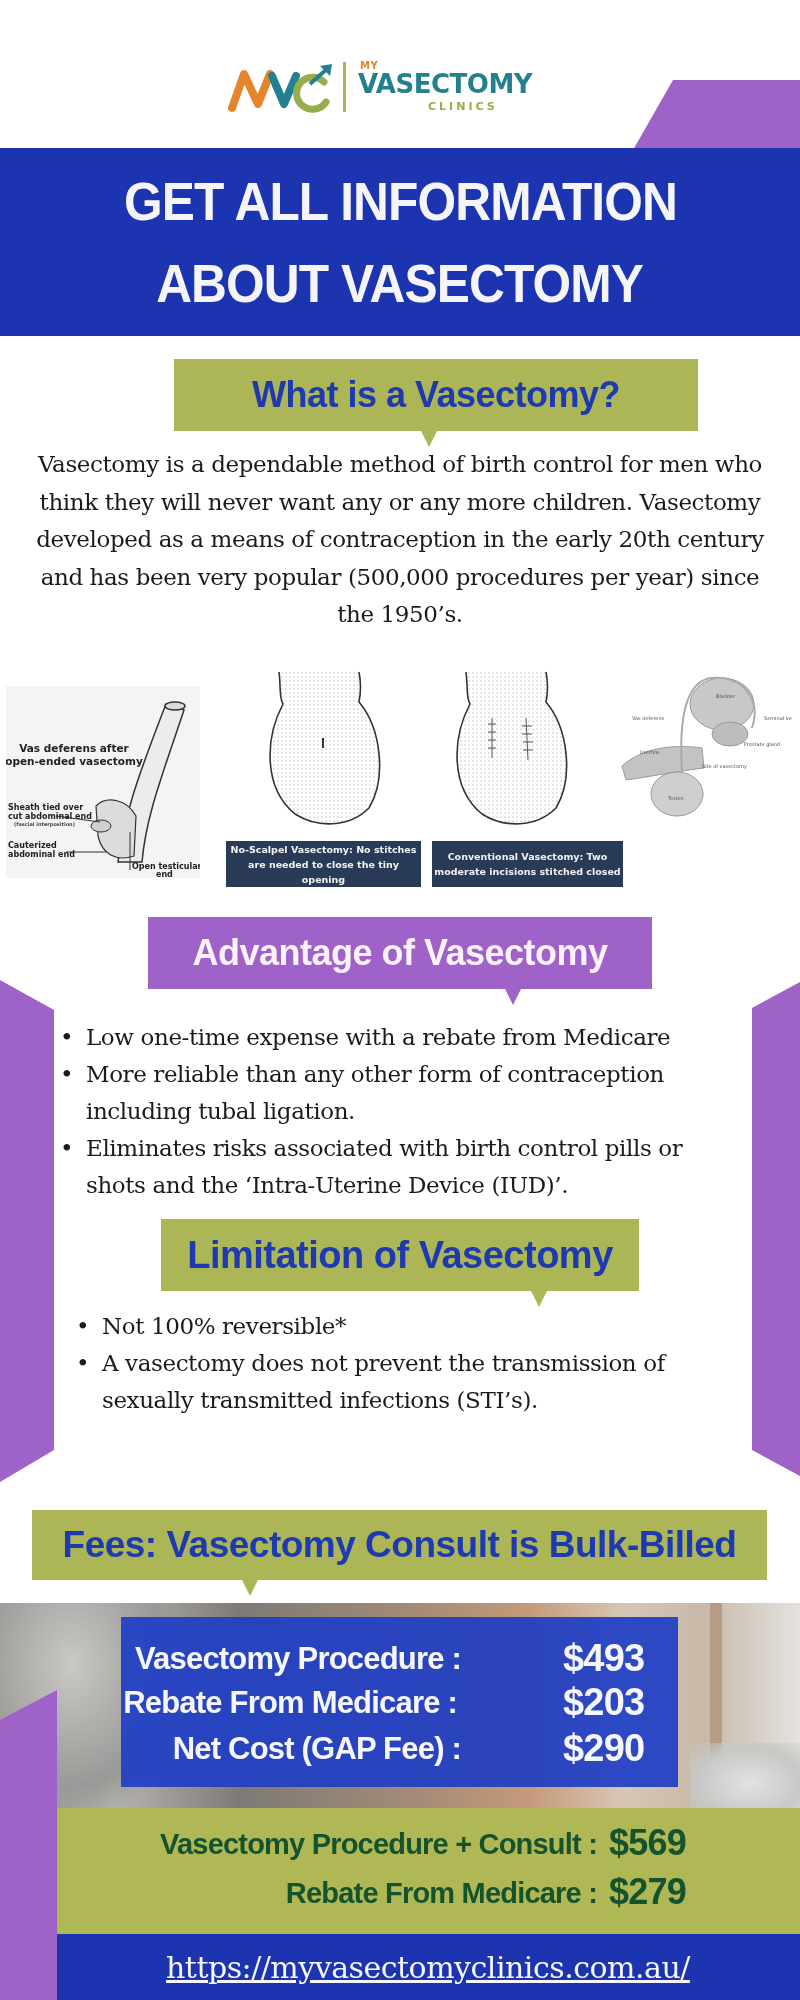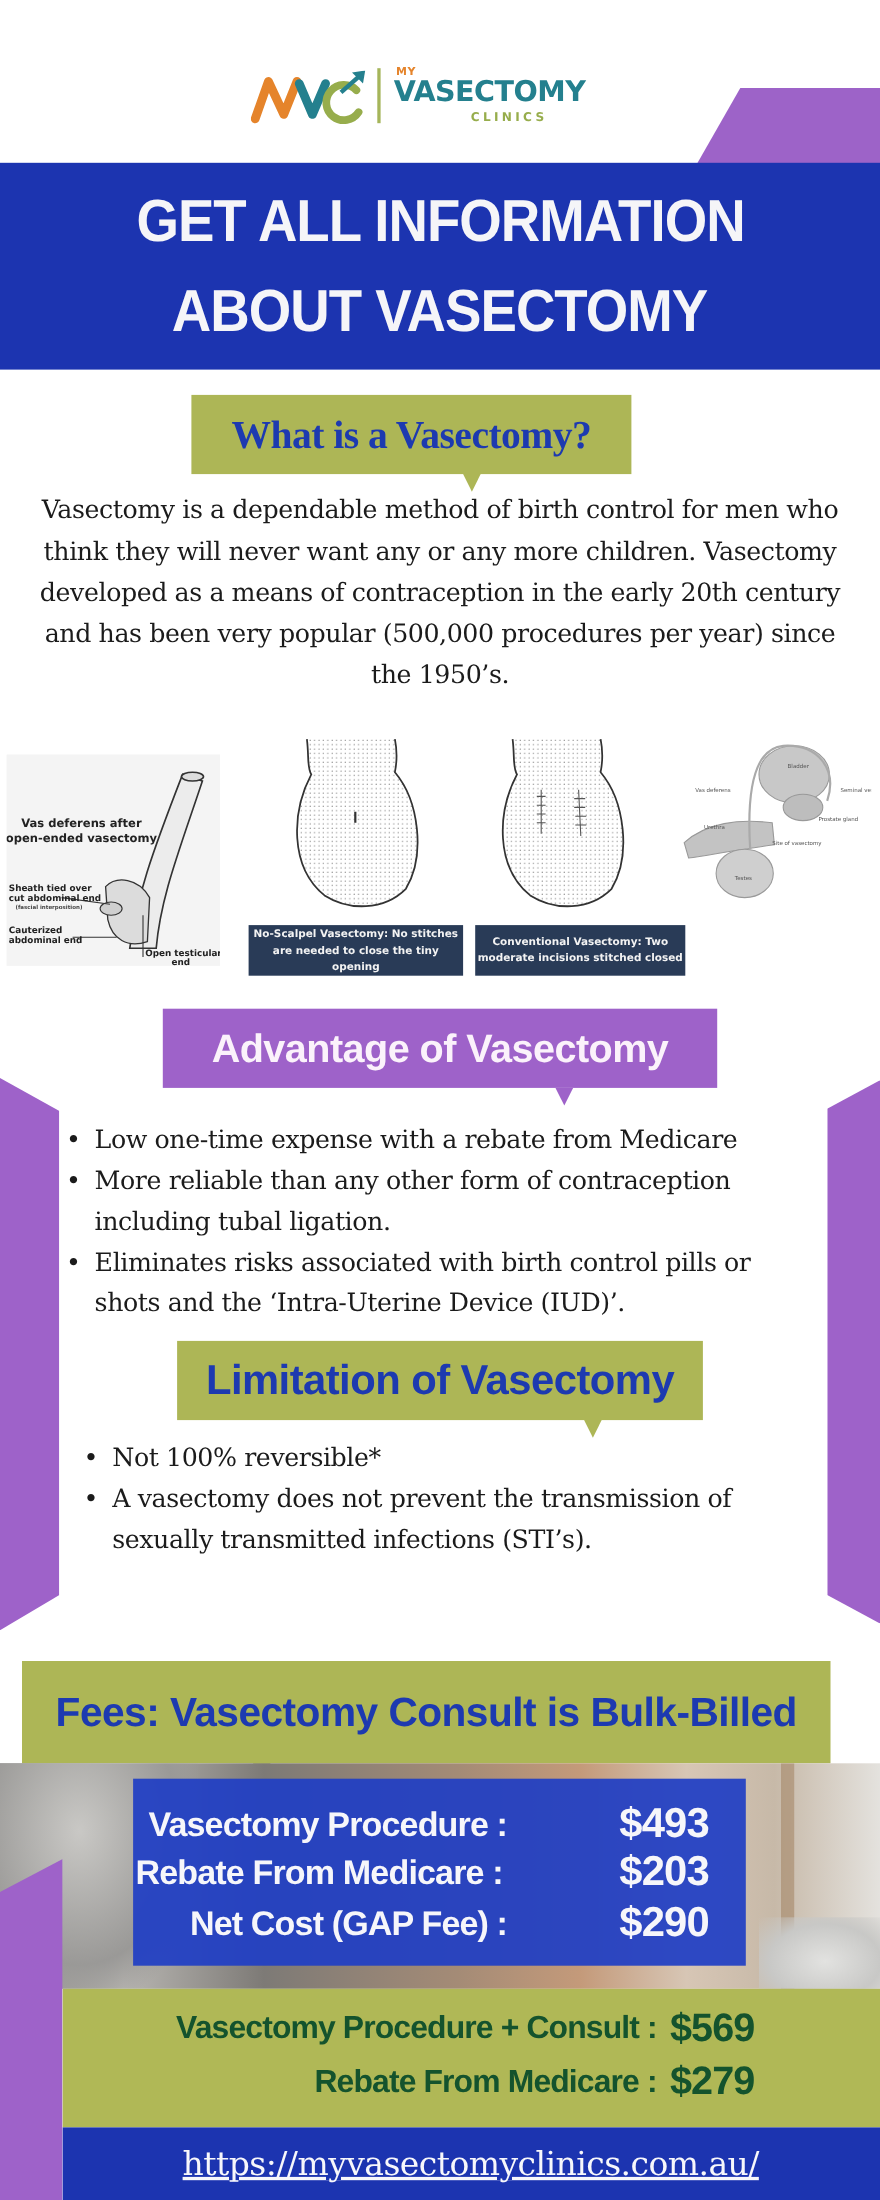--- a/index.html
+++ b/index.html
@@ -24,27 +24,27 @@
   .hero-line { font-family: "Liberation Sans", sans-serif; font-weight: bold; color: #f5f5f8; font-size: 54px; line-height: 82px; letter-spacing: -1px; transform: scaleX(0.92); }
 
   
   .callout { display: flex; align-items: center; justify-content: center; font-family: "Liberation Sans", sans-serif; font-weight: bold; letter-spacing: -0.5px; }
   .callout::after { content: ""; position: absolute; bottom: -16px; width: 0; height: 0; border-left: 8px solid transparent; border-right: 8px solid transparent; }
   .olive { background: #adb656; color: #1d3ab0; }
   .olive::after { border-top: 16px solid #adb656; }
   .purple { background: #9e62c9; color: #fbf2fb; }
   .purple::after { border-top: 16px solid #9e62c9; }
 
-  .c-what { left: 174px; top: 359px; width: 400px; height: 72px; font-size: 36px; font-family: Liberation Serif, serif; }
+  .c-what { left: 174px; top: 359px; width: 524px; height: 72px; font-size: 36px; }
   .c-what::after { left: 247px; }
   .c-adv { left: 148px; top: 917px; width: 504px; height: 72px; font-size: 36px; }
   .c-adv::after { left: 357px; }
   .c-lim { left: 161px; top: 1219px; width: 478px; height: 72px; font-size: 38px; }
   .c-lim::after { left: 370px; }
-  .c-fees { left: 20px; top: 1510px; width: 735px; height: 93px; font-size: 37px; }
+  .c-fees { left: 32px; top: 1510px; width: 735px; height: 70px; font-size: 37px; }
   .c-fees::after { left: 210px; }
 
   .intro { left: 20px; top: 446px; width: 760px; text-align: center; font-size: 23px; line-height: 37.5px; letter-spacing: -0.4px; }
 
   
   .img-vas { left: 6px; top: 686px; width: 194px; height: 192px; background: #f4f4f4; }
   .img-scrotum { top: 668px; width: 130px; height: 160px; }
   .img-s1 { left: 257px; }
   .img-s2 { left: 444px; }
   .cap { top: 841px; height: 46px; background: #293b57; color: #f3f3f3; font-family: "DejaVu Sans", sans-serif; font-weight: bold; font-size: 9.5px; line-height: 15px; text-align: center; display: flex; align-items: center; justify-content: center; }

